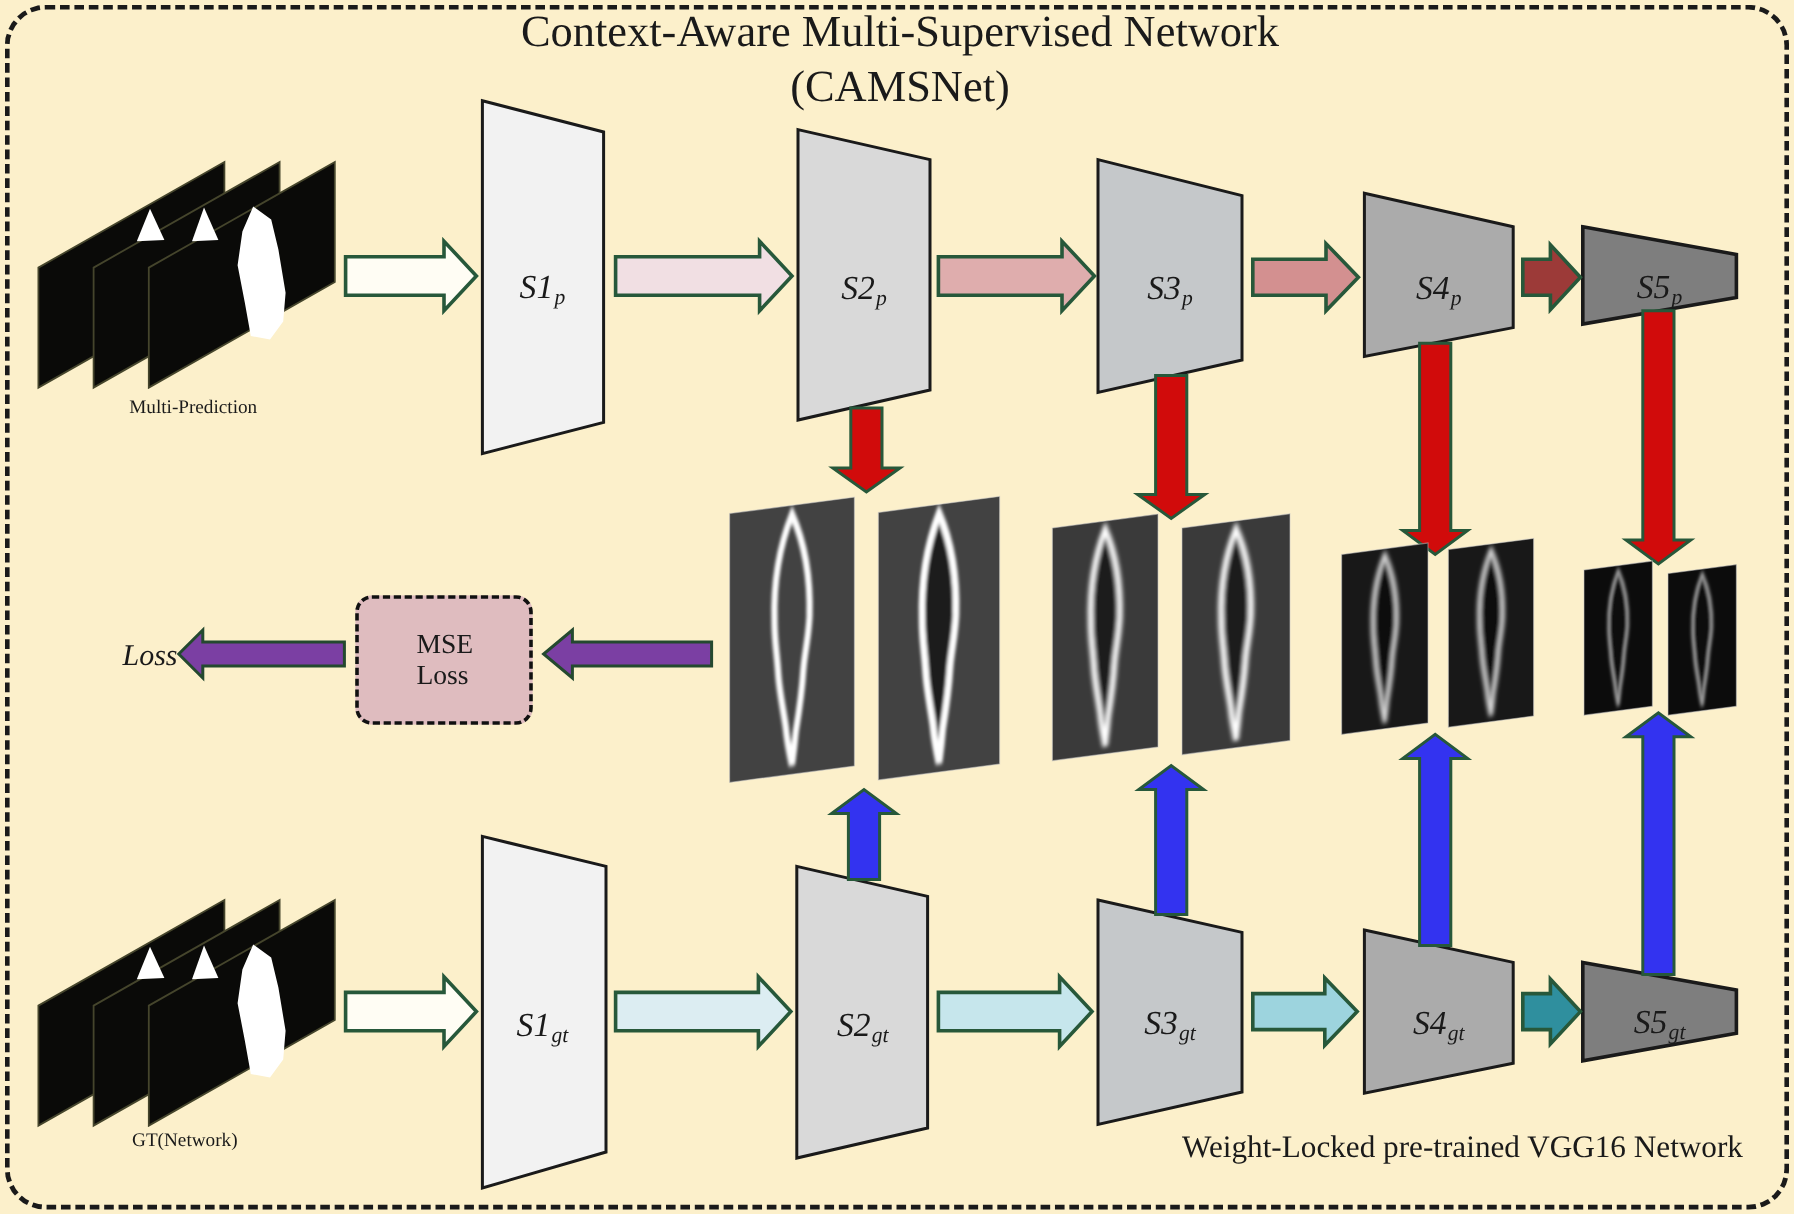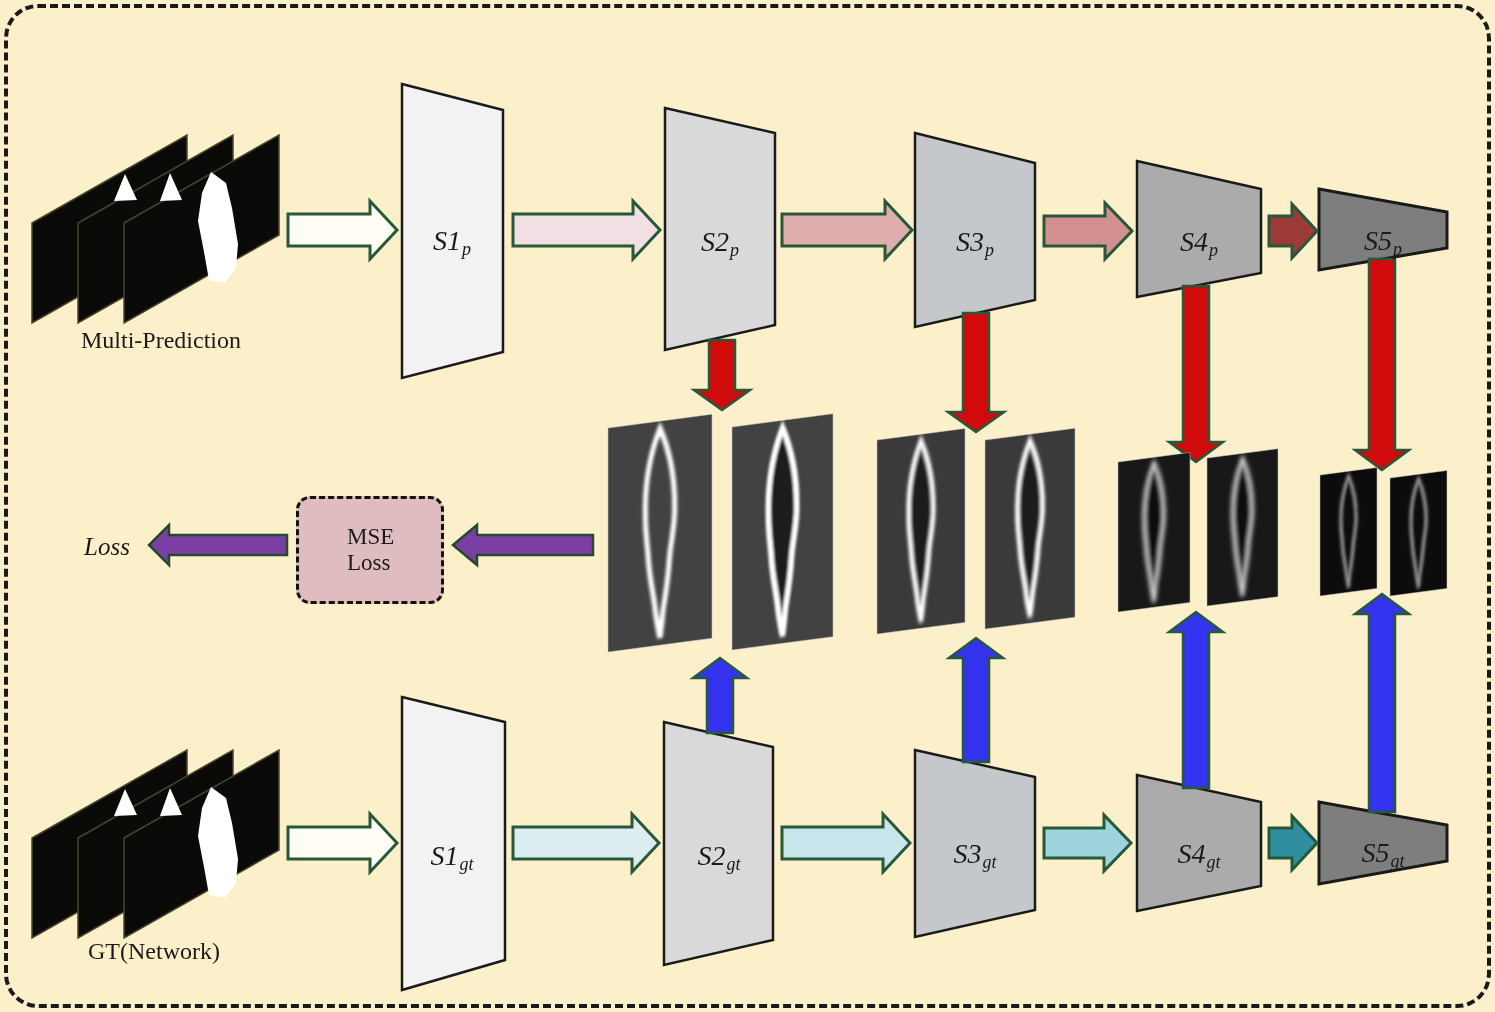--- a/index.html
+++ b/index.html
@@ -18,21 +18,21 @@
     font-size:37px;line-height:46px;
   }
   .slabel{
     position:absolute;transform:translate(-50%,-50%);
     font-style:italic;white-space:nowrap;display:flex;align-items:baseline;
   }
   .slabel .m{font-size:28px;margin-top:21px;}
   .slabel .s{font-size:18px;transform:translateY(5px);margin-left:1px;}
   .caption{
     position:absolute;transform:translate(-50%,-50%);white-space:nowrap;
-    font-size:24px;
+    font-size:16px;
   }
   .loss-label{
     position:absolute;transform:translate(-50%,-50%);white-space:nowrap;
     font-size:25px;font-style:italic;
   }
   .footer-label{
     position:absolute;left:985px;top:941px;white-space:nowrap;font-size:26px;
   }
   .mse-box{
     position:absolute;left:296px;top:496px;width:148px;height:108px;
@@ -147,20 +147,24 @@
       <use href="#leaf" transform="scale(0.57,0.672)" fill="#090909" stroke="#ffffff" stroke-opacity="0.6" stroke-width="4" filter="url(#blur3)"></use>
     </g>
     <g transform="translate(1390,478) skewY(-7.5)">
       <rect width="57" height="118" stroke="#c9c9c9" stroke-opacity="0.5" fill="#0c0c0c"></rect>
       <use href="#leaf" transform="scale(0.57,0.656)" fill="#090909" stroke="#ffffff" stroke-opacity="0.6" stroke-width="4" filter="url(#blur3)"></use>
     </g>
   </svg>
 
   <div class="frame"></div>
 
+  <div class="title">
+    <div>Context-Aware Multi-Supervised Network</div>
+    <div>(CAMSNet)</div>
+  </div>
 
   <div class="caption" style="left:161px;top:340px">Multi-Prediction</div>
   <div class="caption" style="left:154px;top:951px">GT(Network)</div>
 
   <div class="slabel" style="left:452px;top:230px">
       <span class="m">S1</span>
       <span class="s">p</span>
     </div>
   <div class="slabel" style="left:720px;top:231px">
       <span class="m">S2</span>
@@ -196,15 +200,16 @@
       <span class="s">gt</span>
     </div>
   <div class="slabel" style="left:1383px;top:842px">
       <span class="m">S5</span>
       <span class="s">gt</span>
     </div>
 
   <div class="mse-box">
     <span>MSE Loss</span>
   </div>
-  <div class="loss-label" style="left:107px;top:547px">Loss</div>
-
+  <div class="loss-label" style="left:125px;top:547px">Loss</div>
+
+  <div class="footer-label">Weight-Locked pre-trained VGG16 Network</div>
 </div>
 
 </body></html>

